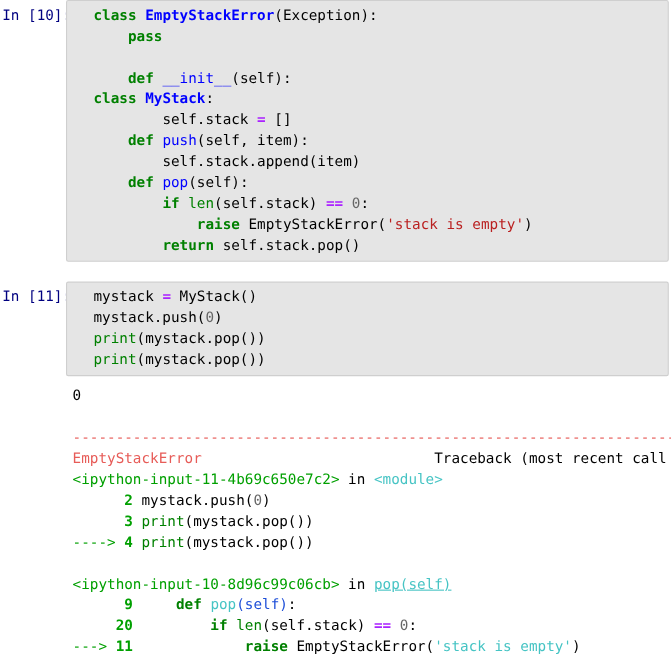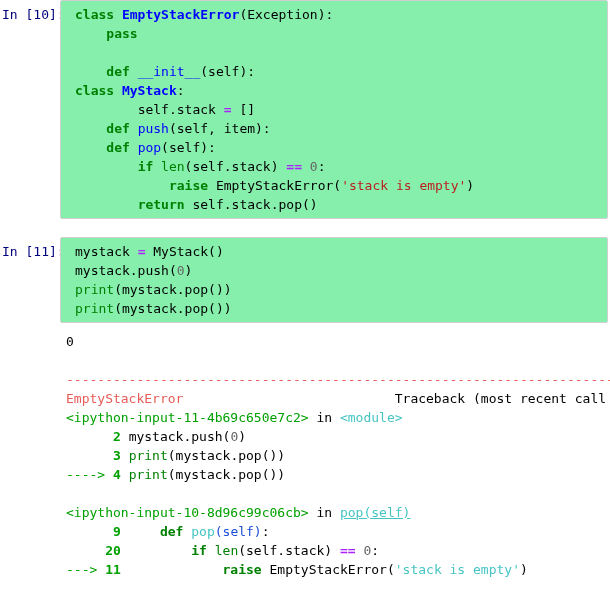--- a/index.html
+++ b/index.html
@@ -37,24 +37,24 @@
     font-family: "DejaVu Sans Mono", monospace;
     font-size: 13px;
     line-height: 19px;
     white-space: pre;
     letter-spacing: 0px;
     box-sizing: border-box;
   }
 
   .input-area {
     flex: 1;
-    background: #86efac;
+    background: #e5e5e5;
     border: 1px solid #cfcfcf;
     border-radius: 2px;
-    padding: 4px 4px 4px 14px;
+    padding: 4px 4px 4px 24px;
     box-sizing: border-box;
     margin-right: 2px;
   }
   .code {
     font-family: "DejaVu Sans Mono", monospace;
     font-size: 13px;
     line-height: 19px;
     white-space: pre;
     color: #000000;
     margin: 0;
@@ -111,20 +111,21 @@
   <div class="cell-row">
     <div class="prompt">In [10]:</div>
     <div class="input-area">
       <pre class="code"><span class="kw">class</span> <span class="cls">EmptyStackError</span><span class="plain">(Exception):</span></pre>
       <pre class="code">    <span class="kw">pass</span></pre>
       <pre class="code"> </pre>
       <pre class="code">    <span class="kw">def</span> <span class="fn">__init__</span><span class="plain">(self):</span></pre>
       <pre class="code"><span class="kw">class</span> <span class="cls">MyStack</span><span class="plain">:</span></pre>
       <pre class="code">        <span class="plain">self.stack</span> <span class="op">=</span> <span class="plain">[]</span></pre>
       <pre class="code">    <span class="kw">def</span> <span class="fn">push</span><span class="plain">(self, item):</span></pre>
+      <pre class="code">        <span class="plain">self.stack.append(item)</span></pre>
       <pre class="code">    <span class="kw">def</span> <span class="fn">pop</span><span class="plain">(self):</span></pre>
       <pre class="code">        <span class="kw">if</span> <span class="builtin">len</span><span class="plain">(self.stack)</span> <span class="op">==</span> <span class="num">0</span><span class="plain">:</span></pre>
       <pre class="code">            <span class="kw">raise</span> <span class="plain">EmptyStackError(</span><span class="str">'stack is empty'</span><span class="plain">)</span></pre>
       <pre class="code">        <span class="kw">return</span> <span class="plain">self.stack.pop()</span></pre>
     </div>
   </div>
 
   <div class="spacer-cell"></div>
 
   <div class="cell-row">

